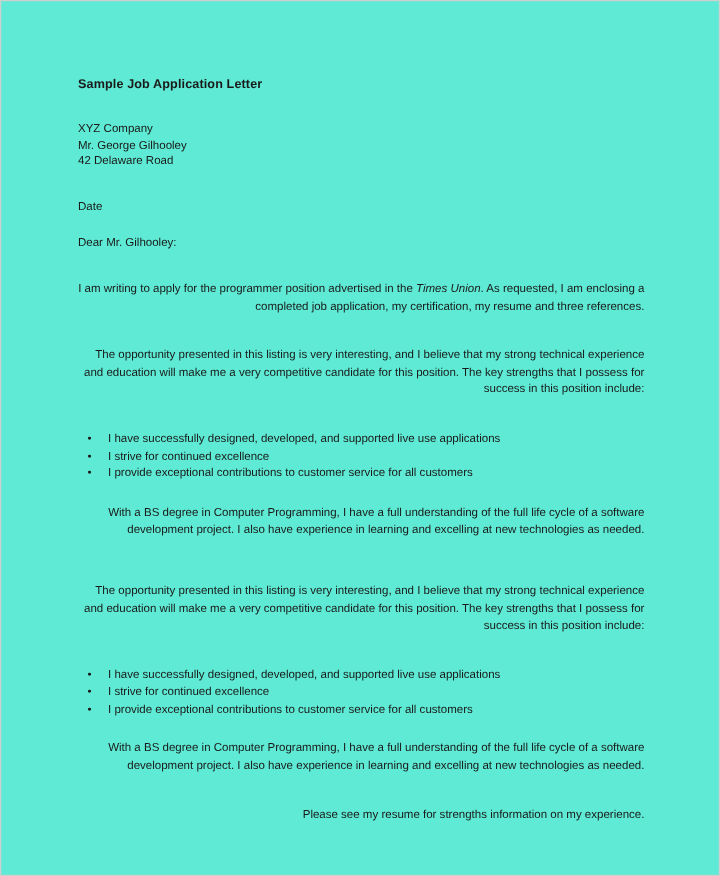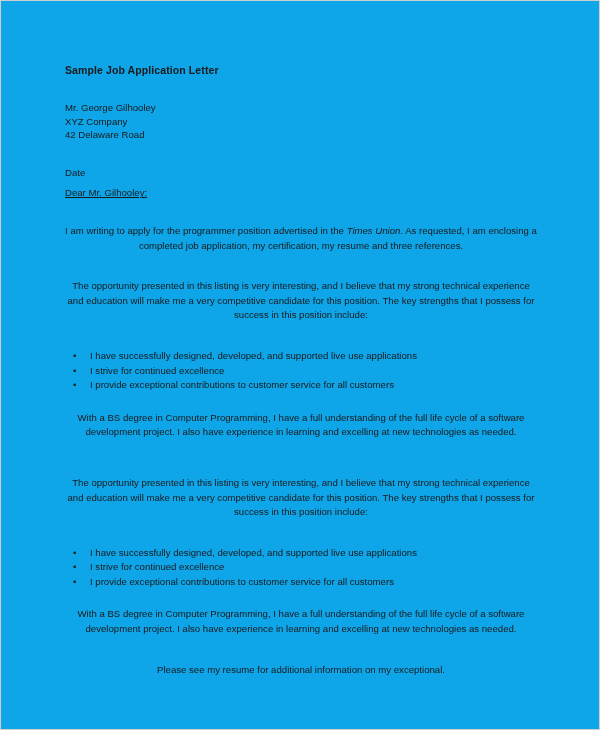--- a/index.html
+++ b/index.html
@@ -12,21 +12,21 @@
     height: 730px;
     font-family: "Liberation Sans", sans-serif;
     color: #1a1a1a;
     overflow: hidden;
   }
   .page {
     position: relative;
     box-sizing: border-box;
     width: 600px;
     height: 730px;
-    background: #0ea5e9;
+    background: #5eead4;
     border: 1px solid #cfcfcf;
     padding: 0;
   }
   .doc-body {
     position: absolute;
     left: 64px;
     top: 62px;
     width: 472px;
   }
   .letter-title {
@@ -41,33 +41,32 @@
     font-size: 9.6px;
     line-height: 13.6px;
   }
   .address-line {
     display: block;
     white-space: nowrap;
   }
   .date-line {
     font-size: 9.6px;
     line-height: 13.6px;
-    margin: 0 0 7px 0;
+    margin: 0 0 17px 0;
   }
   .salutation {
     font-size: 9.6px;
     line-height: 13.6px;
     margin: 0 0 24px 0;
-    text-decoration: underline;
   }
   .para {
     font-size: 9.6px;
     line-height: 14.6px;
     margin: 0 0 18px 0;
-    text-align: center;
+    text-align: right;
   }
   .para.gap-lg {
     margin-bottom: 26px;
   }
   .para em {
     font-style: italic;
   }
   .bullets {
     list-style: none;
     margin: 0 0 18px 0;
@@ -92,22 +91,22 @@
 </style>
 </head>
 <body>
 
 <div class="page">
   <div class="doc-body">
 
     <h1 class="letter-title">Sample Job Application Letter</h1>
 
     <div class="address-block">
+      <span class="address-line">XYZ Company</span>
       <span class="address-line">Mr. George Gilhooley</span>
-      <span class="address-line">XYZ Company</span>
       <span class="address-line">42 Delaware Road</span>
     </div>
 
     <div class="date-line">Date</div>
 
     <div class="salutation">Dear Mr. Gilhooley:</div>
 
     <p class="para gap-lg"><span>I am writing to apply for the programmer position advertised in the </span><em>Times Union</em><span>. As requested, I am enclosing a completed job application, my certification, my resume and three references.</span></p>
 
     <p class="para gap-lg">The opportunity presented in this listing is very interesting, and I believe that my strong technical experience and education will make me a very competitive candidate for this position. The key strengths that I possess for success in this position include:</p>
@@ -125,16 +124,16 @@
     <p class="para gap-lg">The opportunity presented in this listing is very interesting, and I believe that my strong technical experience and education will make me a very competitive candidate for this position. The key strengths that I possess for success in this position include:</p>
 
     <ul class="bullets">
       <li><span class="bullet-dot">•</span><span>I have successfully designed, developed, and supported live use applications</span></li>
       <li><span class="bullet-dot">•</span><span>I strive for continued excellence</span></li>
       <li><span class="bullet-dot">•</span><span>I provide exceptional contributions to customer service for all customers</span></li>
     </ul>
 
     <p class="para gap-lg">With a BS degree in Computer Programming, I have a full understanding of the full life cycle of a software development project. I also have experience in learning and excelling at new technologies as needed.</p>
 
-    <p class="para gap-lg">Please see my resume for additional information on my exceptional.</p>
+    <p class="para gap-lg">Please see my resume for strengths information on my experience.</p>
 
   </div>
 </div>
 
 </body></html>

